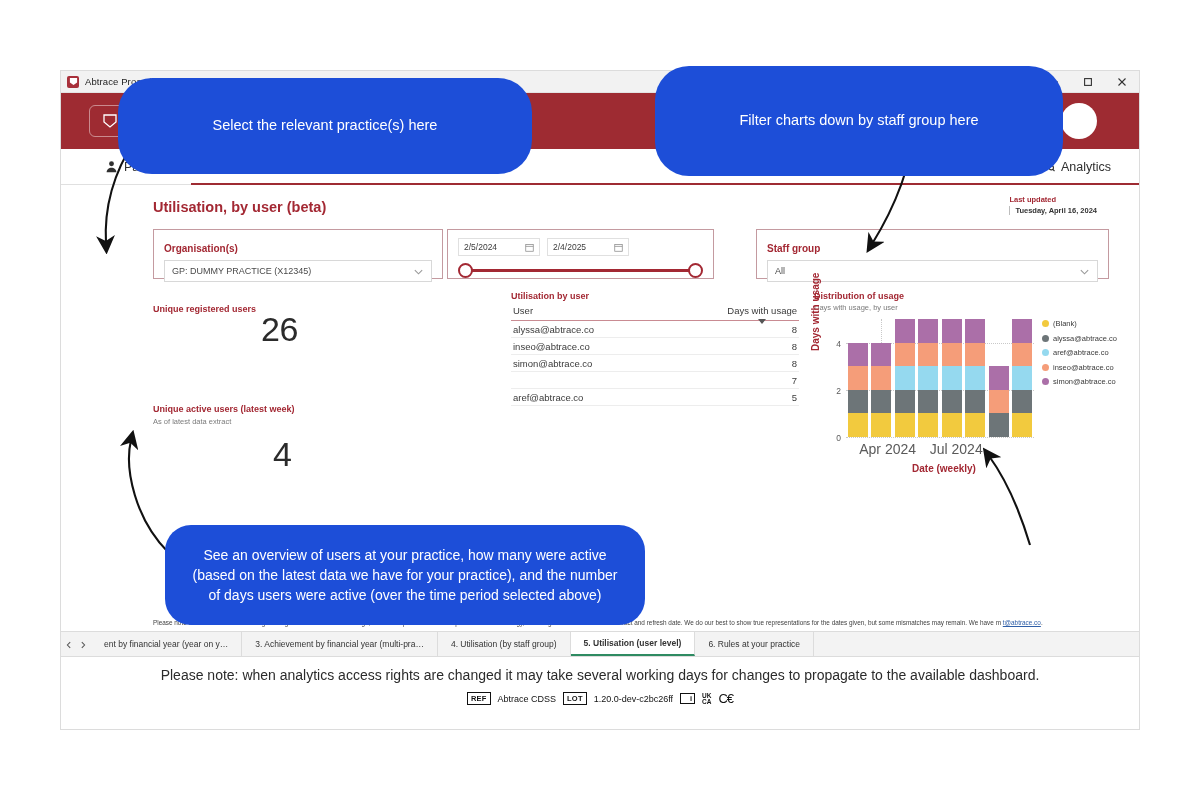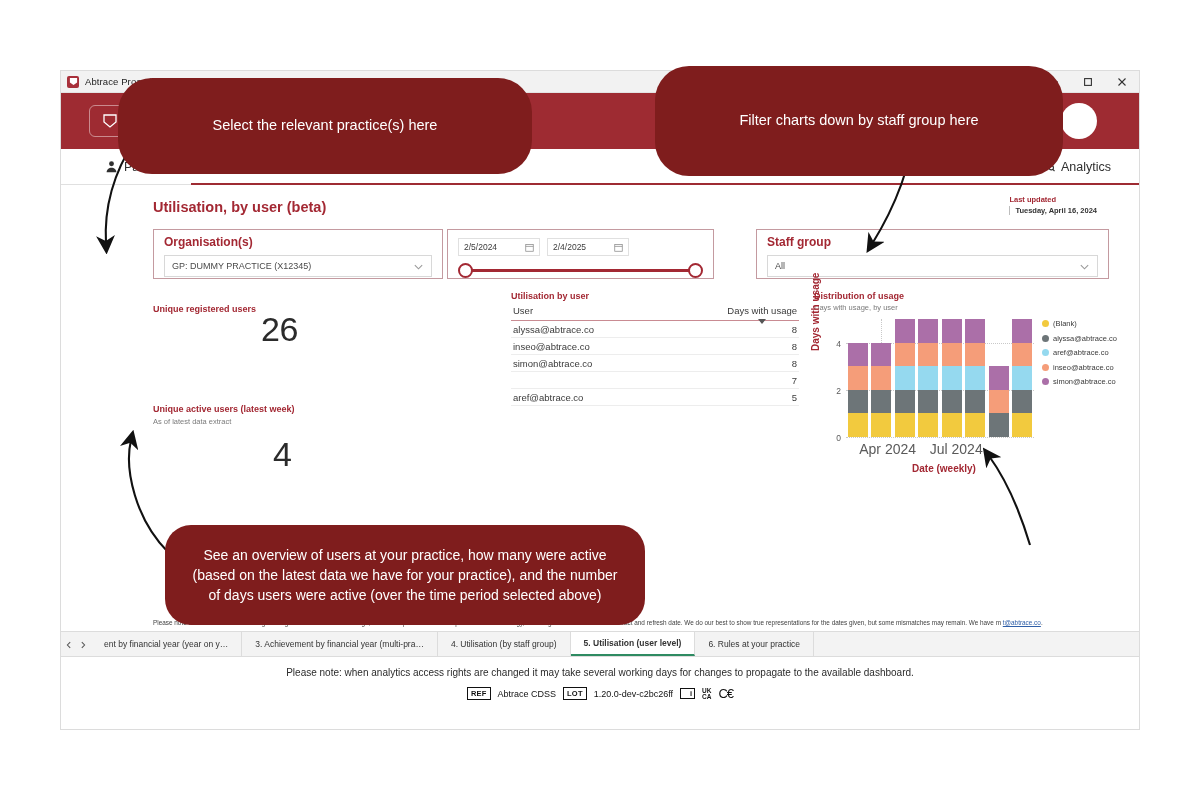--- a/index.html
+++ b/index.html
@@ -91,21 +91,21 @@
     font-size: 7.5px; color: #333; font-weight: bold;
     border-left: 1.5px solid #bdbdbd; padding-left: 5px; margin-top: 2px;
   }
 
   
   .filter-card {
     position: absolute; top: 44px; height: 50px;
     border: 1px solid #c49aa0; background: #fff;
     padding: 5px 10px 0 10px;
   }
-  .filter-card .cap { font-size: 12px; font-weight: bold; color: #a32833; }
+  .filter-card .cap { font-size: 10px; font-weight: bold; color: #a32833; margin-top: 8px; }
   .filter-org { left: 92px; width: 290px; }
   .filter-date { left: 386px; width: 267px; }
   .filter-staff { left: 695px; width: 353px; }
 
   .select-box {
     margin-top: 6px; height: 22px;
     border: 1px solid #d8d8d8; background: #fff;
     display: flex; align-items: center; justify-content: space-between;
     padding: 0 7px; font-size: 9px; color: #4a4a4a;
   }
@@ -201,37 +201,37 @@
   .tab-navs svg { width: 8px; height: 8px; stroke:#555; fill:none; stroke-width:1.3; }
   .tab {
     display:flex; align-items:center; padding: 0 13px;
     font-size: 8.5px; color: #333; border-right: 1px solid #dcdcdc;
     background: #f3f3f3; white-space: nowrap;
   }
   .tab.active { background: #fff; font-weight: bold; border-bottom: 2px solid #2e8b62; }
 
   
   .footer { position:absolute; left:0; right:0; bottom: 0; height: 72px; background:#fff; padding-top: 10px; }
-  .footer .note { text-align:center; font-size: 10px; color:#2b2b2b; }
+  .footer .note { text-align:center; font-size: 14px; color:#2b2b2b; }
   .footer .marks {
     display:flex; align-items:center; justify-content:center; gap: 7px; margin-top: 8px;
     font-size: 9px; color:#111;
   }
   .boxmark {
     border: 1.4px solid #111; font-size: 7.5px; font-weight: bold;
     padding: 0px 3px; line-height: 11px; letter-spacing: .2px;
   }
   .iconbox { border:1.4px solid #111; width: 15px; height: 11px; display:flex; align-items:center; justify-content:flex-end; }
   .iconbox i { font-style: normal; font-size: 7.5px; font-weight:bold; padding-right:2px; }
   .ukca { font-size: 6.5px; font-weight: bold; line-height: 6px; text-align:left; }
   .cemark { font-size: 13px; font-weight: 400; letter-spacing:-1px; }
 
   
   .callout {
-    position: absolute; background: #7f1d1d; color: #fff;
+    position: absolute; background: #1d4ed8; color: #fff;
     border-radius: 26px; display:flex; align-items:center; justify-content:center;
     text-align:center; padding: 10px 22px; line-height: 1.45;
   }
   .callout.c1 { left: 118px; top: 78px; width: 414px; height: 96px; font-size: 14.5px; border-radius: 34px;}
   .callout.c2 { left: 655px; top: 66px; width: 408px; height: 110px; font-size: 14.5px; border-radius: 34px;}
   .callout.c3 { left: 165px; top: 525px; width: 480px; height: 100px; font-size: 14px; }
   .callout.c4 { left: 740px; top: 532px; width: 398px; height: 86px; font-size: 14px; }
 
   .arrows { position:absolute; left:0; top:0; width:1200px; height:800px; pointer-events:none; }
 </style>

